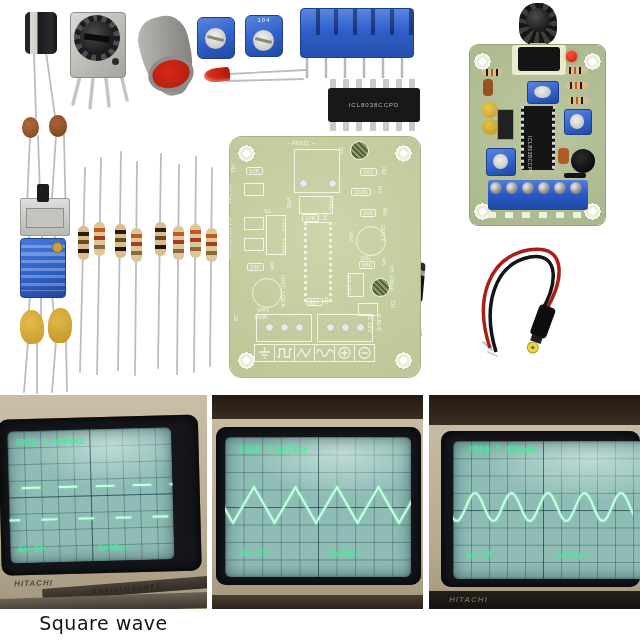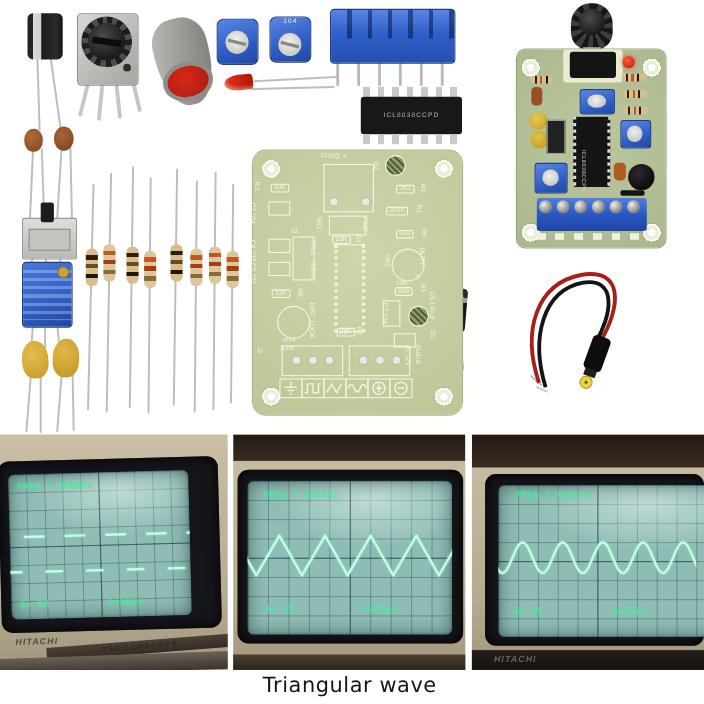--- a/index.html
+++ b/index.html
@@ -110,21 +110,21 @@
         background:linear-gradient(90deg,#d8bd8e 0 4px,#2e1c0c 4px 6px,#d8bd8e 6px 9px,#c2571f 9px 11px,#d8bd8e 11px 14px,#22150a 14px 16px,#d8bd8e 16px);}
   .mini-trim{background:linear-gradient(160deg,#5b86e0,#2f5fc9 60%,#2247a0);border:1px solid #1d3f8e;border-radius:3px;}
   .mini-dial{position:absolute;left:20%;top:18%;width:55%;height:60%;border-radius:50%;
         background:radial-gradient(circle at 45% 40%,#f0f0ec,#b9b9b2);}
   .screw{width:12px;height:12px;border-radius:50%;display:inline-block;margin:2px;
         background:radial-gradient(circle at 35% 35%,#ececea,#8f8f8d 60%,#5d5d5b);}
 
   
   .photo{position:absolute;top:395px;height:214px;overflow:hidden;
          background:linear-gradient(180deg,#cabfa6,#b6aa90 70%,#a2967d);}
-  .p1{left:0;width:207px;} .p2{left:212px;width:211px;} .p3{left:429px;width:211px;}
+  .p1{left:0;width:207px;} .p2{left:212px;width:211px;font-style:italic;} .p3{left:429px;width:211px;}
   .darktop{left:0;top:0;width:100%;background:linear-gradient(180deg,#241a13,#3a2c21);}
   .bezel{background:#15161a;border-radius:10px;box-shadow:inset 0 0 12px #000;}
   .screen{border-radius:6px;background-color:#8fbcb5;
      background-image:
        radial-gradient(ellipse 70% 45% at 62% 12%,rgba(242,252,248,.5),rgba(242,252,248,0) 70%),
        linear-gradient(to right,rgba(28,72,82,.38) 1px,transparent 1px),
        linear-gradient(to bottom,rgba(28,72,82,.38) 1px,transparent 1px);
      box-shadow:inset 0 0 16px rgba(0,25,35,.5),inset 0 0 3px rgba(0,0,0,.4);}
   .p1 .screen{background-size:100% 100%,16.4px 100%,100% 16.5px;}
   .p2 .screen{background-size:100% 100%,18.6px 100%,100% 17.5px;}
@@ -472,14 +472,14 @@
           <polyline points="-4,69.3 -2,73.7 0,77.2 2,79.4 4,80.0 6,79.0 8,76.4 10,72.6 12,68.1 14,63.3 16,58.8 18,55.2 20,52.8 22,52.0 24,52.8 26,55.2 28,58.8 30,63.3 32,68.1 34,72.6 36,76.4 38,79.0 40,80.0 42,79.4 44,77.2 46,73.7 48,69.3 50,64.5 52,59.9 54,56.0 56,53.3 58,52.1 60,52.5 62,54.5 64,57.8 66,62.1 68,66.9 70,71.6 72,75.6 74,78.5 76,79.9 78,79.7 80,77.9 82,74.7 84,70.4 86,65.7 88,61.0 90,56.9 92,53.8 94,52.2 96,52.2 98,53.8 100,56.9 102,61.0 104,65.7 106,70.4 108,74.7 110,77.9 112,79.7 114,79.9 116,78.5 118,75.6 120,71.6 122,66.9 124,62.1 126,57.8 128,54.5 130,52.5 132,52.1 134,53.3 136,56.0 138,59.9 140,64.5 142,69.3 144,73.7 146,77.2 148,79.4 150,80.0 152,79.0 154,76.4 156,72.6 158,68.1 160,63.3 162,58.8 164,55.2 166,52.8 168,52.0 170,52.8 172,55.2 174,58.8 176,63.3 178,68.1 180,72.6 182,76.4 184,79.0 " class="tl"></polyline>
         </svg>
       <div class="osd" style="left:16px;top:5px">FREQ 7.958kHz</div>
       <div class="osd" style="left:14px;top:110px">A= 2V</div>
       <div class="osd" style="left:104px;top:110px">A=50µs</div>
     </div>
     <div class="tablestrip" style="top:196px;height:18px;background:linear-gradient(180deg,#241f19,#15110d)"></div>
     <div class="brand" style="left:20px;top:200px;color:#6a6458">HITACHI</div>
   </div>
 
-  <div class="caption" style="left:207px;width:222px">Triangular wave</div>
+  <div class="caption" style="left:0;width:207px">Square wave</div>
 </div>
 
 </body></html>

